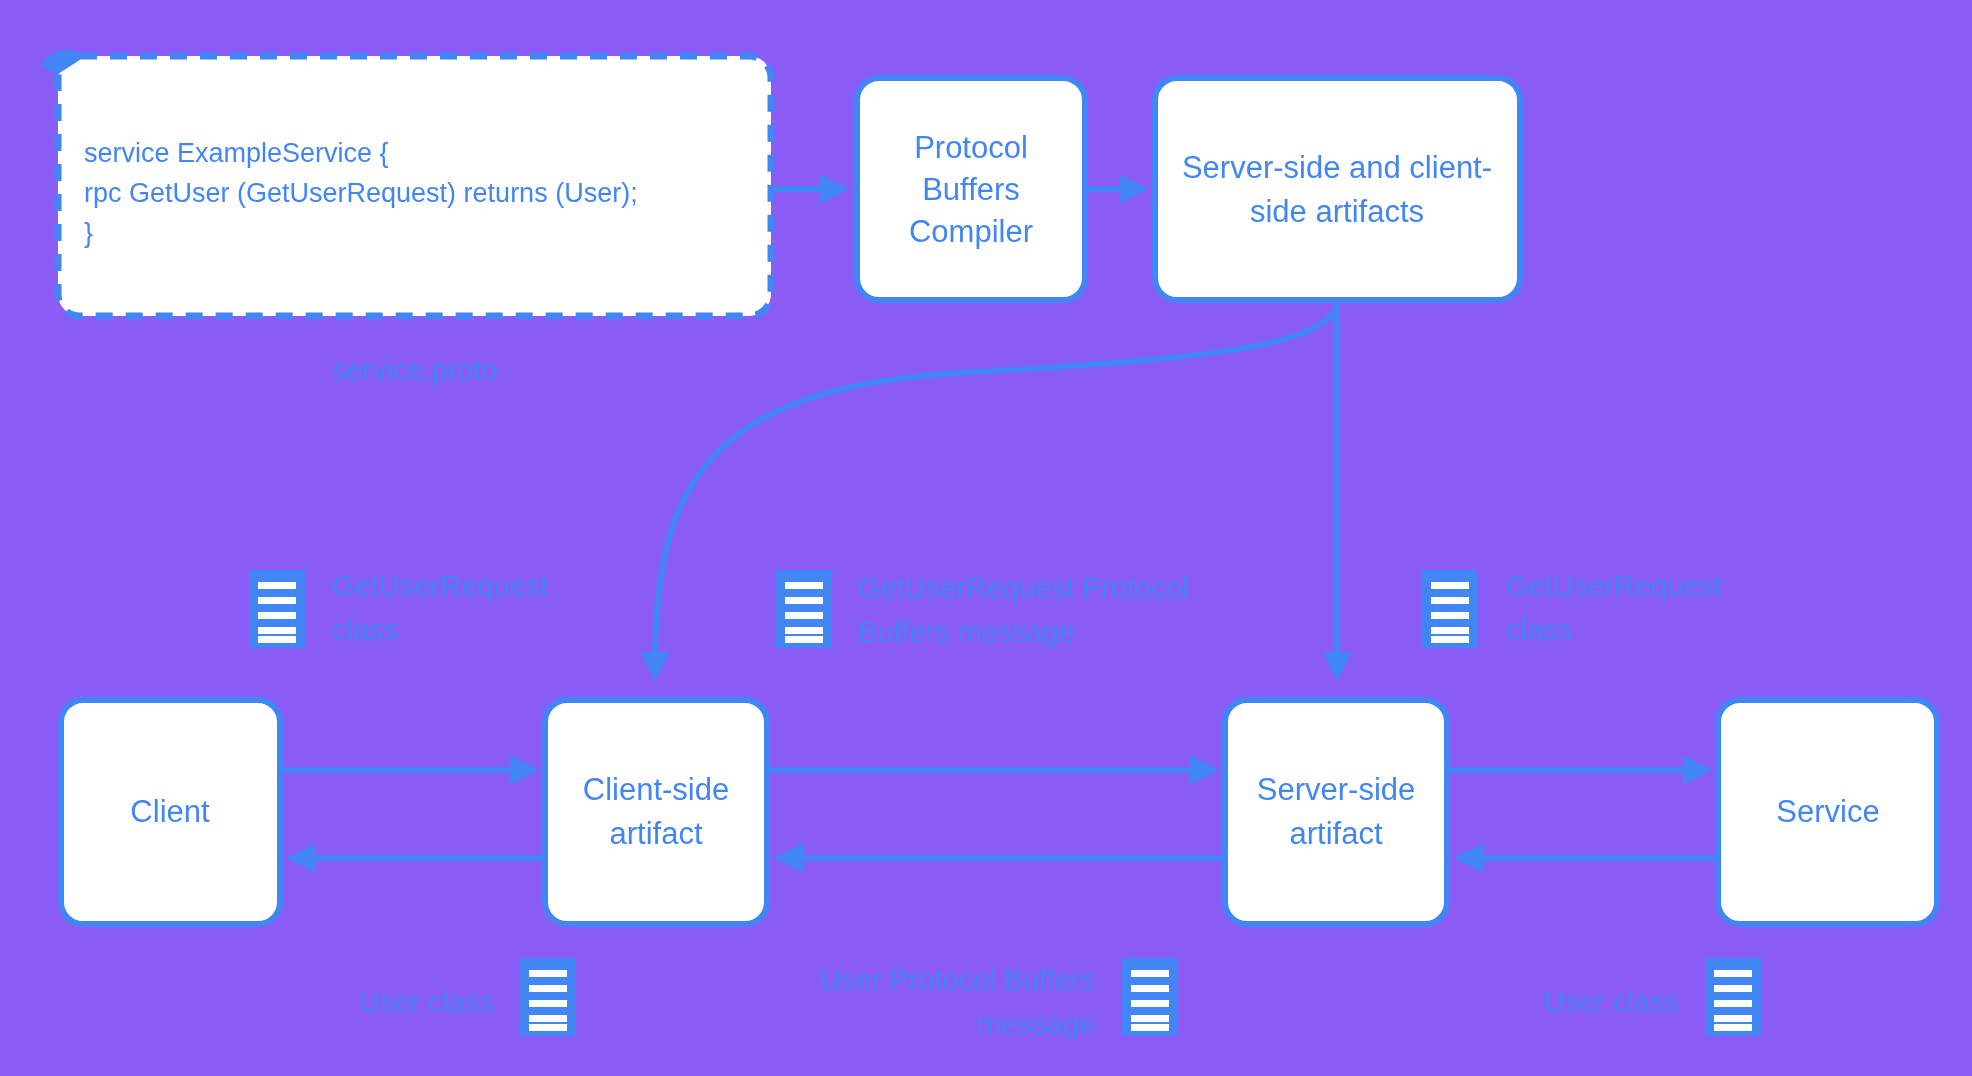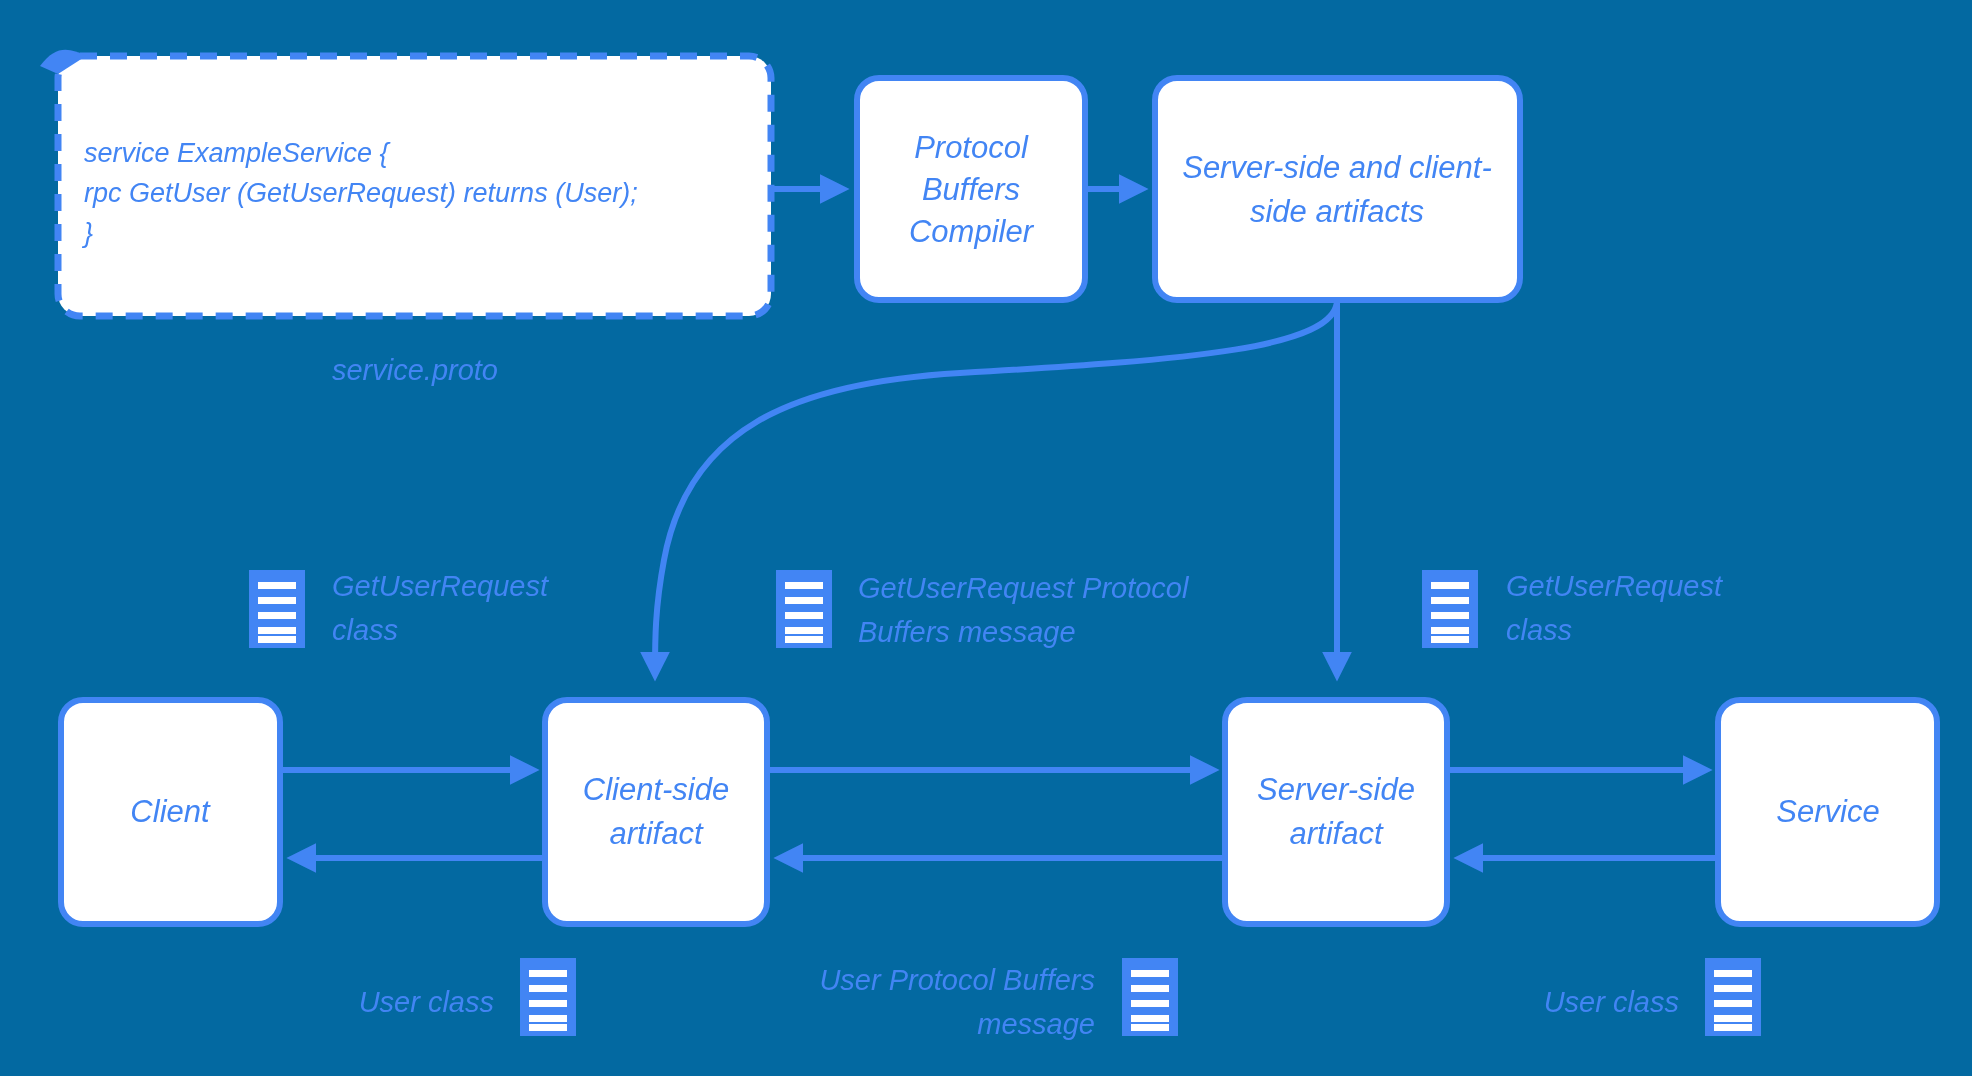--- a/index.html
+++ b/index.html
@@ -10,22 +10,21 @@
   body {
     width: 1972px;
     height: 1076px;
     overflow: hidden;
     font-family: "Liberation Sans", sans-serif;
   }
   #diagram-root {
     position: relative;
     width: 1972px;
     height: 1076px;
-    background: #0369a1;
-    font-style: italic;
+    background: #8b5cf6;
   }
   svg.layer {
     position: absolute;
     top: 0;
     left: 0;
     width: 1972px;
     height: 1076px;
   }
   .node-text {
     font-family: "Liberation Sans", sans-serif;

